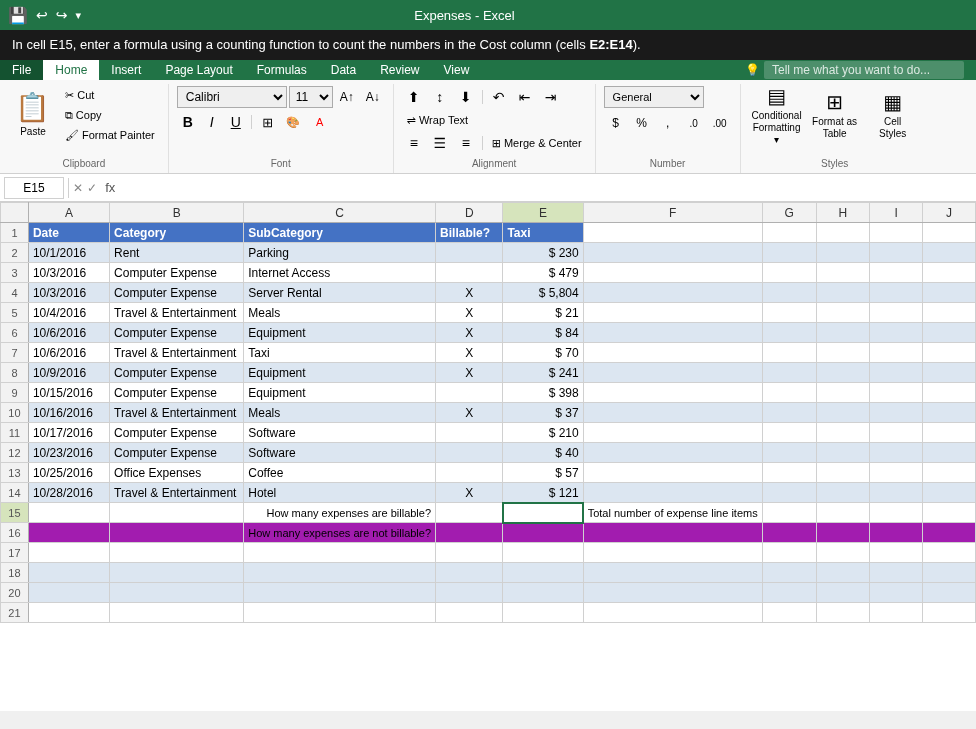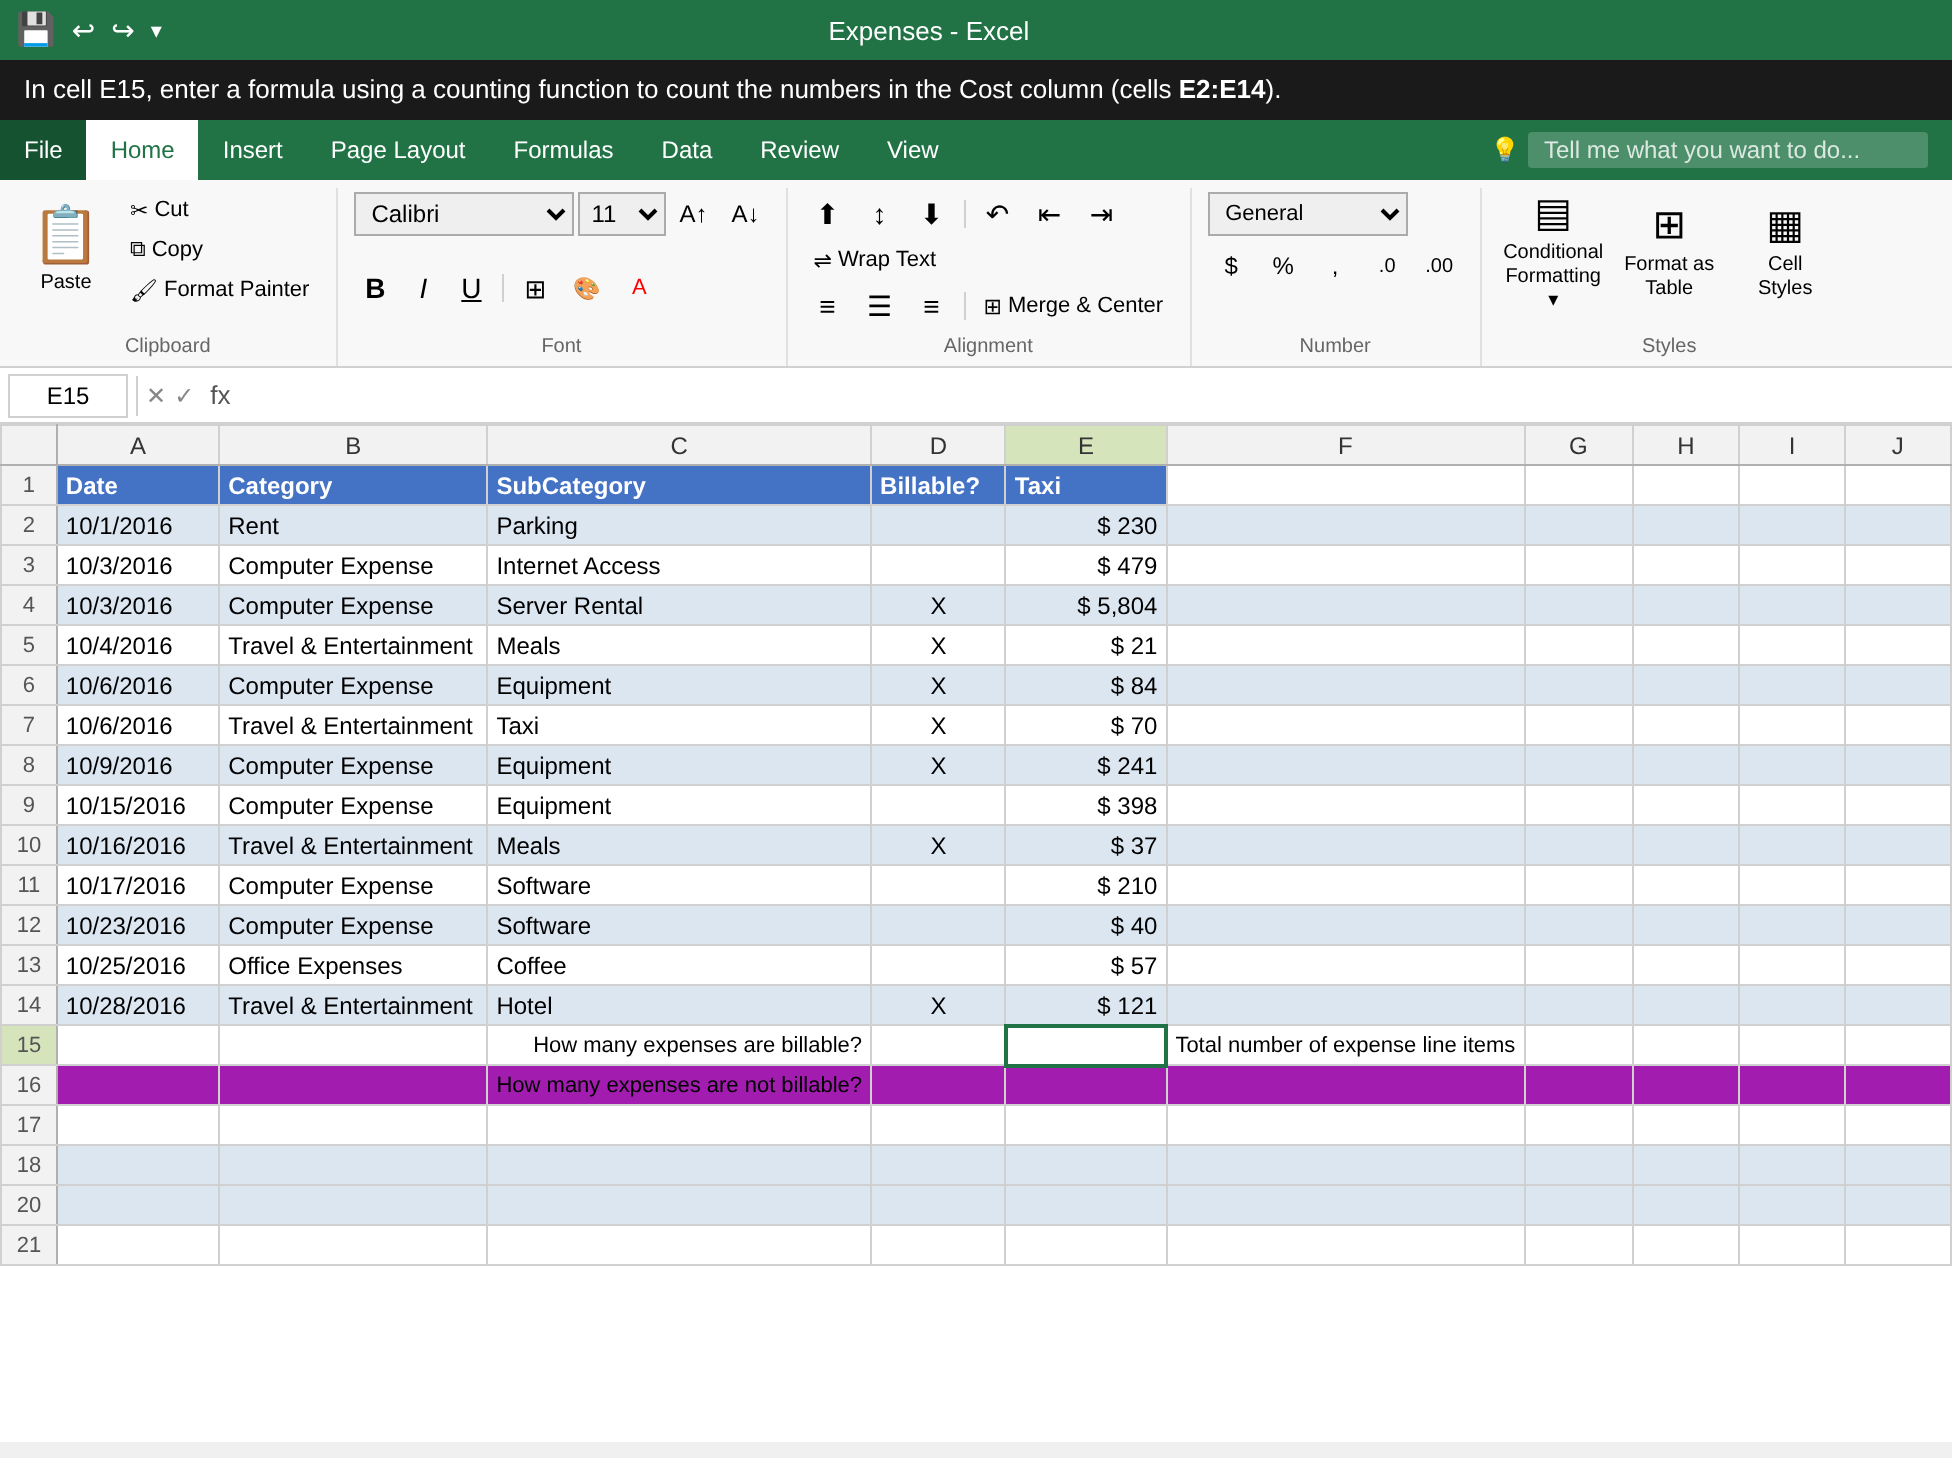--- a/index.html
+++ b/index.html
@@ -25,21 +25,21 @@
       font-size: 13px;
       line-height: 1.4;
     }
     .instruction-bar strong { font-weight: bold; }
 
     
     .menu-bar {
       background: #217346;
       display: flex;
       align-items: center;
-      height: 30px;
+      height: 20px;
     }
     .menu-item {
       color: white;
       padding: 4px 12px;
       font-size: 12px;
       cursor: pointer;
       height: 100%;
       display: flex;
       align-items: center;
     }
@@ -343,21 +343,21 @@
         <div class="ribbon-btn-sm">
           <span>🖌</span>
           <span>Format Painter</span>
         </div>
       </div>
     </div>
     <div class="ribbon-group-label">Clipboard</div>
   </div>
 
   <div class="ribbon-group">
-    <div style="display:flex;flex-direction:column;gap:15px;">
+    <div style="display:flex;flex-direction:column;gap:3px;">
       <div class="ribbon-row">
         <select class="font-name-select">
           <option>Calibri</option>
         </select>
         <select class="font-size-select">
           <option>11</option>
         </select>
         <div class="align-btn" style="font-size:12px;">A↑</div>
         <div class="align-btn" style="font-size:12px;">A↓</div>
       </div>

